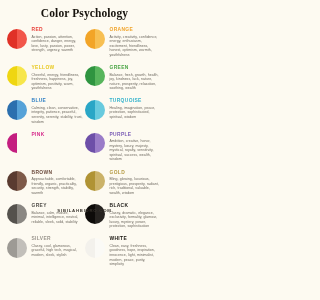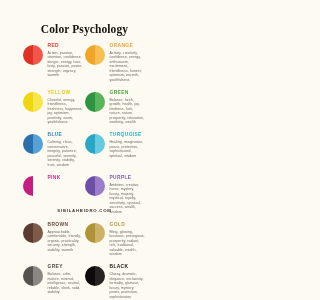--- a/index.html
+++ b/index.html
@@ -12,21 +12,21 @@
     background: #fdfaf1;
     font-family: "Liberation Sans", sans-serif;
     overflow: hidden;
   }
   .page {
     width: 169px;
     height: 220px;
     background: #fdfaf1;
     position: relative;
     box-sizing: border-box;
-    padding: 16px;
+    padding: 0;
   }
   .title {
     text-align: center;
     font-family: "Liberation Serif", serif;
     font-weight: bold;
     font-size: 11.5px;
     color: #16120c;
     letter-spacing: 0.1px;
     padding-top: 7px;
     padding-bottom: 0;

